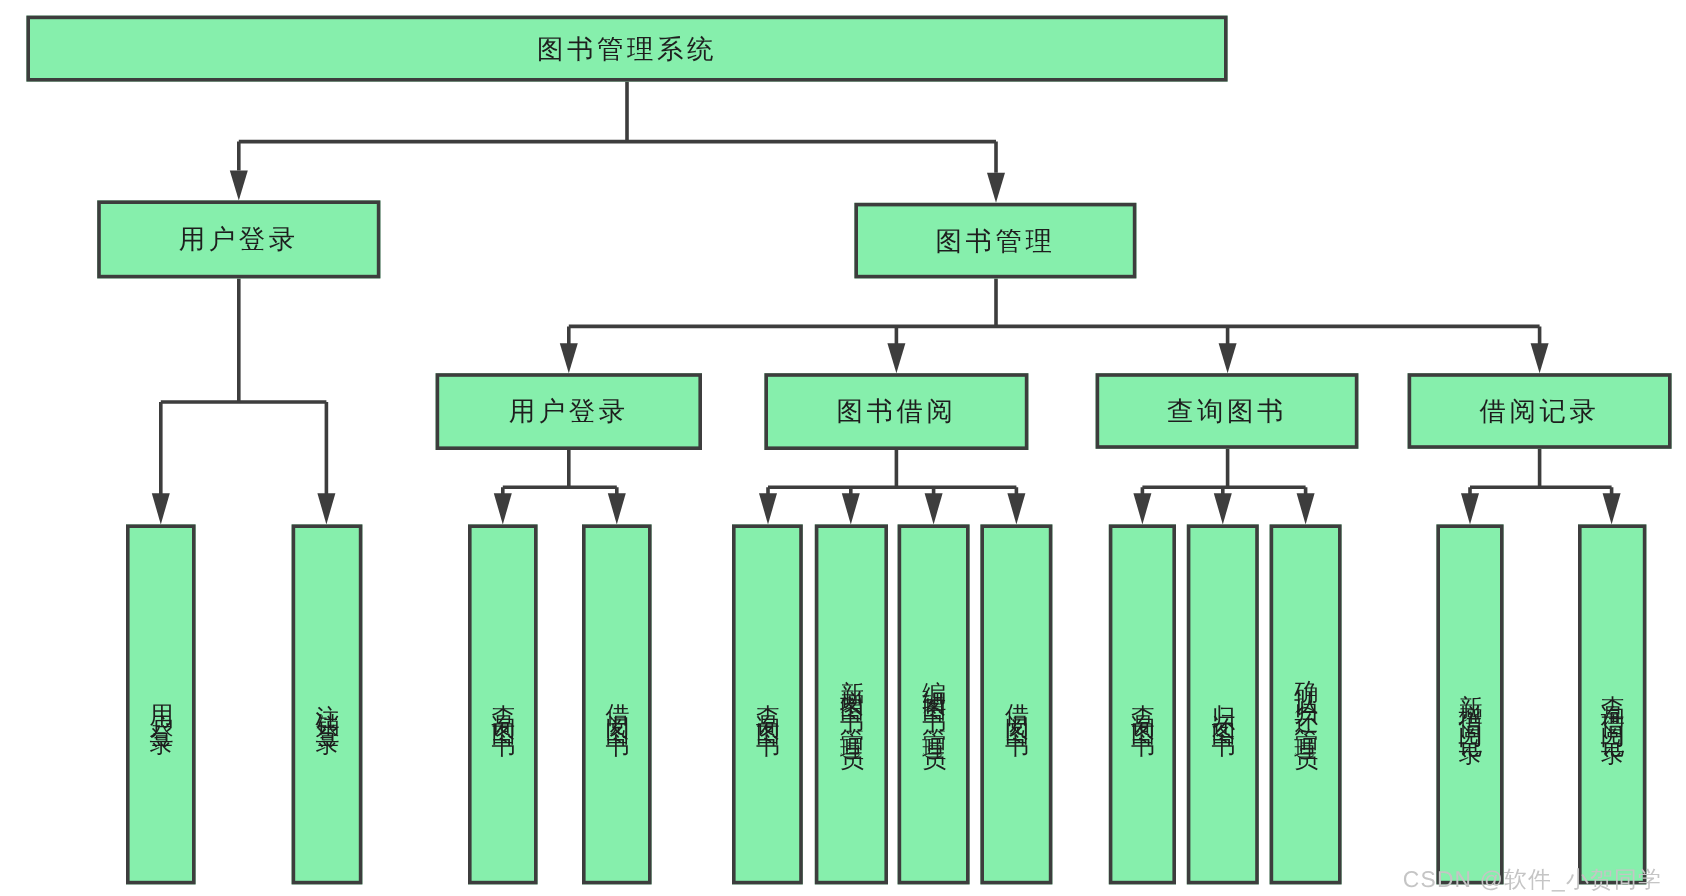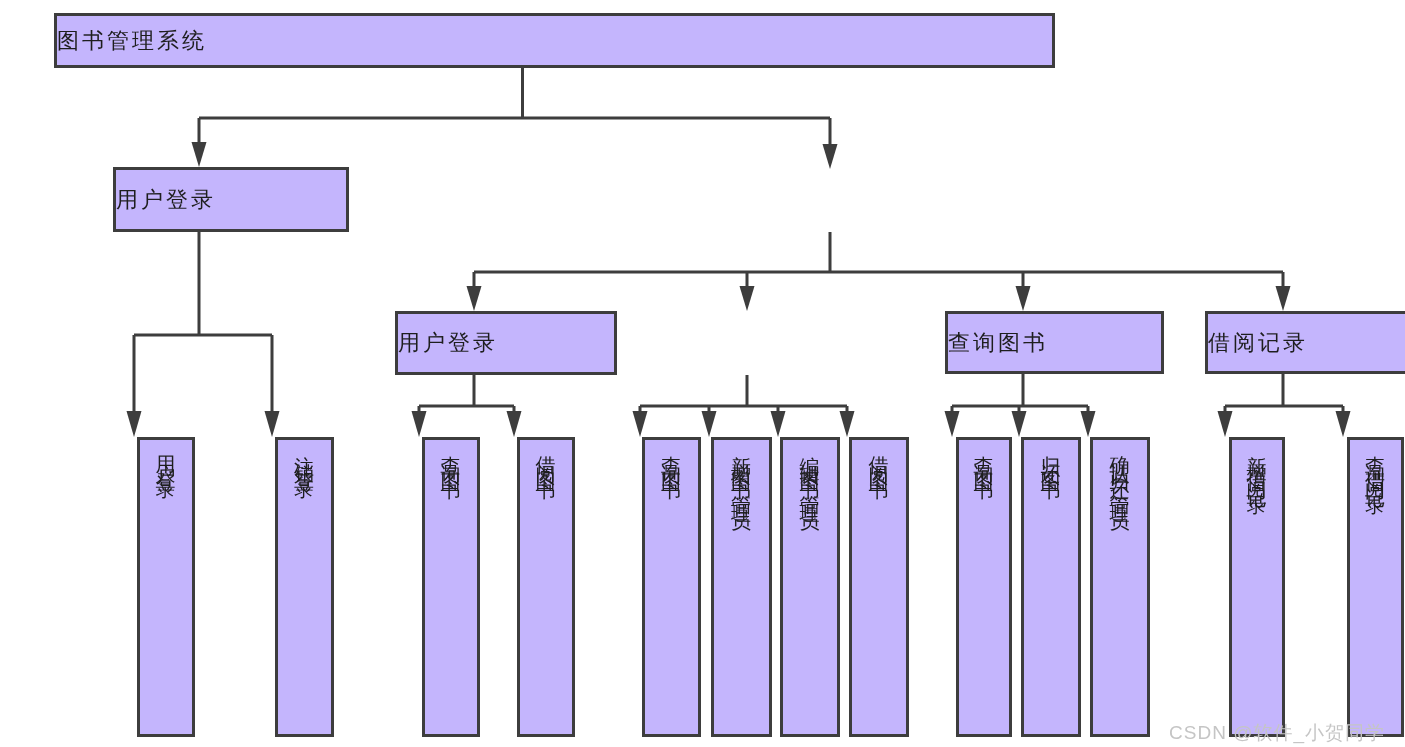--- a/index.html
+++ b/index.html
@@ -8,25 +8,24 @@
     width:1405px;height:747px;
     background:#ffffff;
     font-family:"Liberation Sans","DejaVu Sans",sans-serif;
     overflow:hidden;
   }
   .wires{position:absolute;left:0;top:0;z-index:0;}
   .node{
     position:absolute;
     box-sizing:border-box;
     border:3px solid #3d3d3d;
-    background:#c4b5fd;
-    display:flex;align-items:center;justify-content:flex-start;
+    background:#86efac;
+    display:flex;align-items:center;justify-content:center;
     color:#1e1e1e;
     z-index:1;
-    margin-left:32px;
   }
   .node.h{font-size:22px;letter-spacing:3px;white-space:nowrap;}
   .node.leaf{
     writing-mode:vertical-rl;
     font-size:20px;
     letter-spacing:8px;
     line-height:1;
   }
   .watermark{
     position:absolute;
@@ -86,23 +85,29 @@
     </g>
   </svg>
 
   <div class="node h" style="left:22px;top:13px;width:1001px;height:55px;">
     <span>图书管理系统</span>
   </div>
 
   <div class="node h" style="left:81px;top:167px;width:236px;height:65px;">
     <span>用户登录</span>
   </div>
+  <div class="node h" style="left:712px;top:169px;width:235px;height:63px;">
+    <span>图书管理</span>
+  </div>
 
   <div class="node h" style="left:363px;top:311px;width:222px;height:64px;">
     <span>用户登录</span>
+  </div>
+  <div class="node h" style="left:637px;top:311px;width:220px;height:64px;">
+    <span>图书借阅</span>
   </div>
   <div class="node h" style="left:913px;top:311px;width:219px;height:63px;">
     <span>查询图书</span>
   </div>
   <div class="node h" style="left:1173px;top:311px;width:220px;height:63px;">
     <span>借阅记录</span>
   </div>
 
   <div class="node leaf" style="left:105px;top:437px;width:58px;height:300px;">
     <span>用户登录</span>

